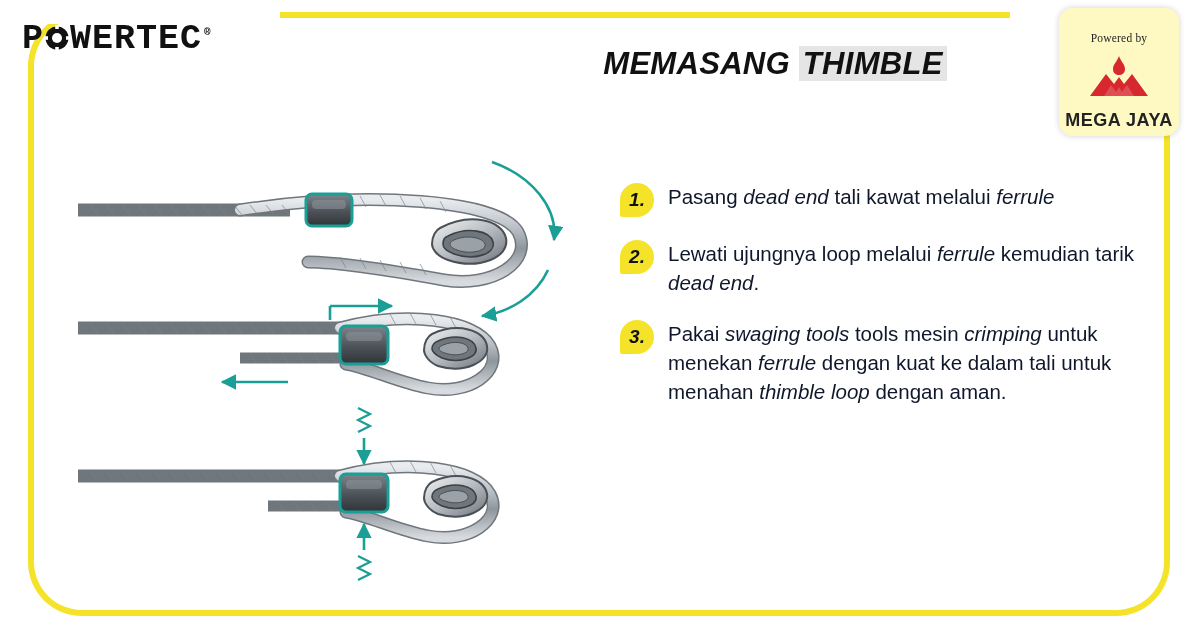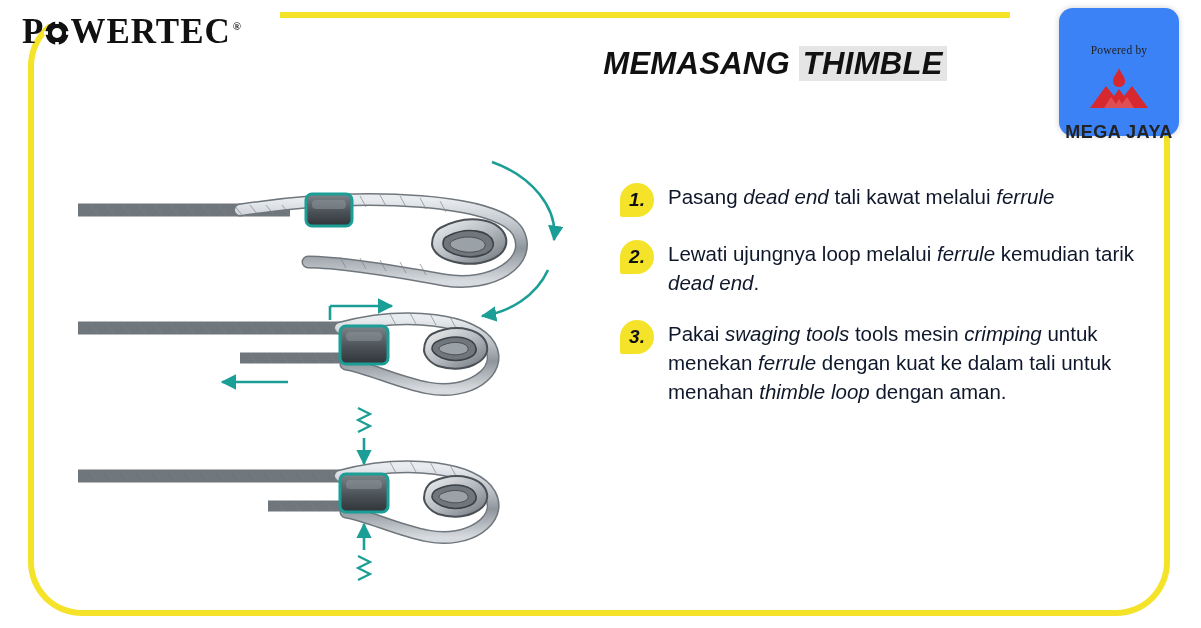--- a/index.html
+++ b/index.html
@@ -38,50 +38,51 @@
     position:absolute; left:1010px; top:6px; width:150px; height:18px; background:#fff;
   }
 
   
   .logo {
     position:absolute; left:22px; top:14px;
     display:flex; align-items:flex-start;
     z-index:5;
   }
   .logo-text {
-    font-family:Liberation Serif, serif;
+    font-family:Liberation Mono, monospace;
     font-weight:bold;
     font-size:35px;
     letter-spacing:1px;
     color:#111;
     line-height:1;
     position:relative;
+    margin-top:8px;
   }
   .logo-o {
     display:inline-block;
     position:relative;
     width:26px; height:26px;
     vertical-align:-3px;
   }
   .logo-o svg { position:absolute; left:0; top:0; }
   .logo-reg {
     font-size:11px; vertical-align:super; font-weight:bold;
     margin-left:2px;
   }
 
   
   .mj-badge {
     position:absolute; right:22px; top:8px;
     width:120px; height:128px;
-    background:#3b82f6;
+    background:#fef9c3;
     border-radius:14px;
     box-shadow:0 0 6px rgba(0,0,0,0.18);
     z-index:6;
     display:flex; flex-direction:column; align-items:center;
-    padding-top:36px;
+    padding-top:24px;
   }
   .mj-powered {
     font-size:11.5px; color:#222; font-weight:normal;
     font-family:"Liberation Serif", serif;
     letter-spacing:0.2px;
   }
   .mj-mark { margin-top:8px; }
   .mj-name {
     margin-top:6px; font-size:18px; font-weight:bold;
     color:#222; letter-spacing:0.5px;

